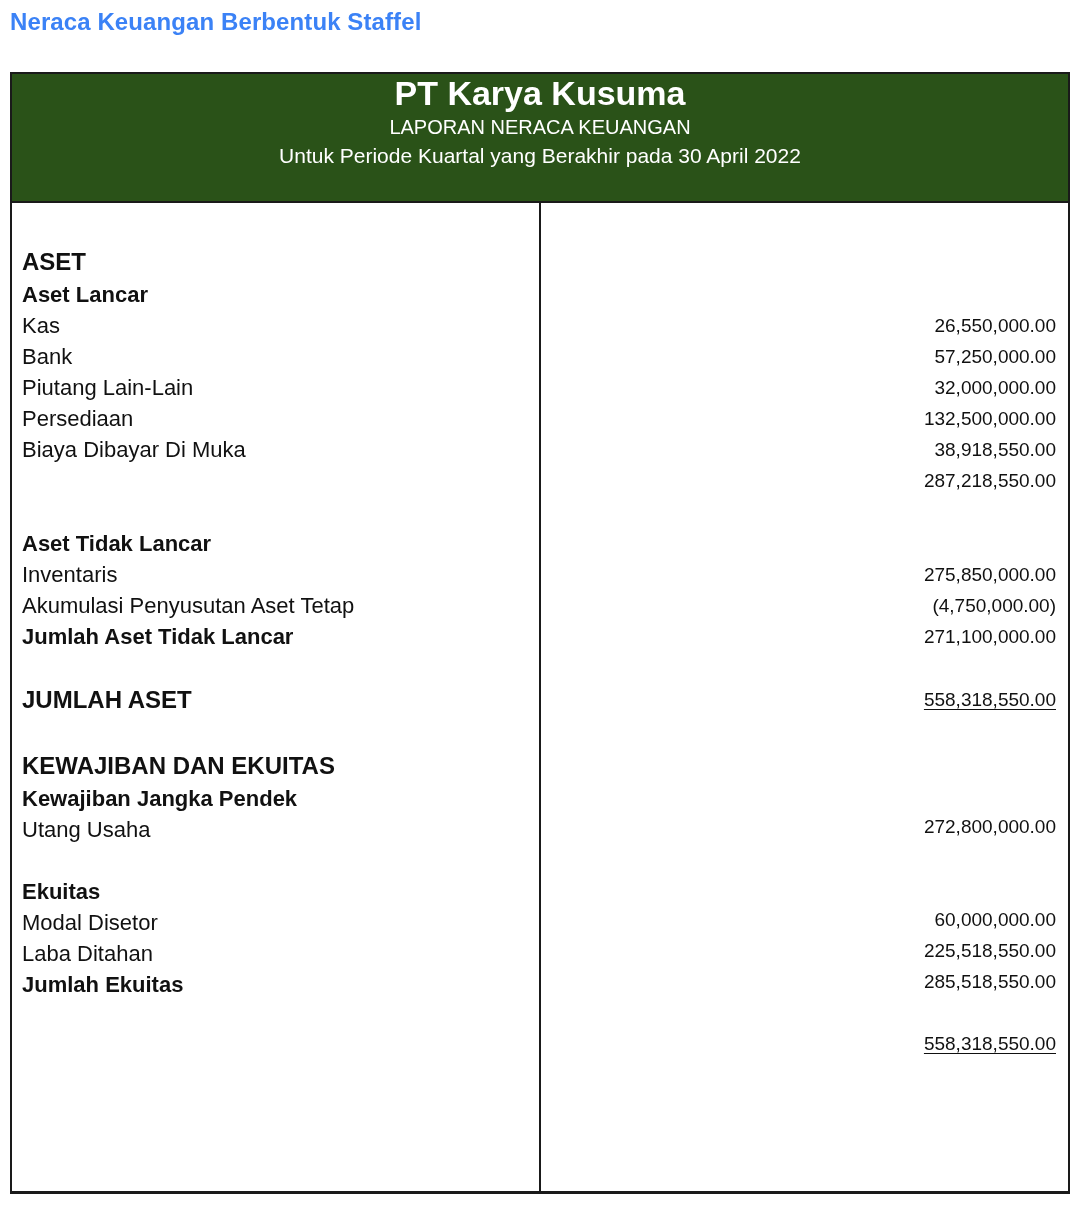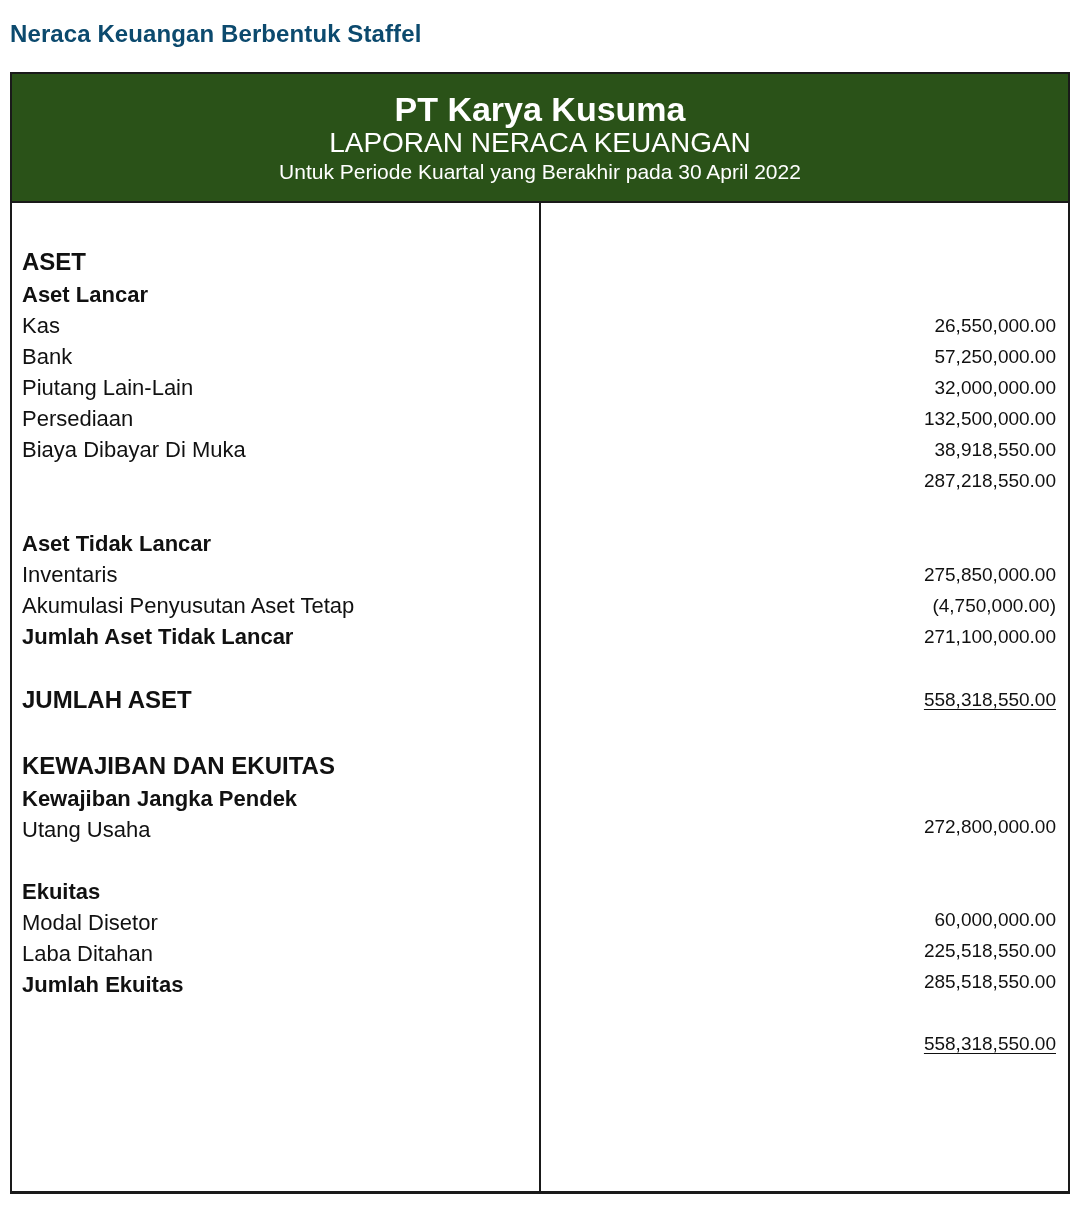--- a/index.html
+++ b/index.html
@@ -7,50 +7,50 @@
       width: 1075px;
       height: 1206px;
       background: #ffffff;
       font-family: "Liberation Sans", sans-serif;
       color: #111111;
       overflow: hidden;
     }
     .page-heading {
       position: absolute;
       left: 10px;
-      top: 20px;
+      top: 8px;
       font-size: 24px;
       font-weight: bold;
-      color: #0c4a6e;
+      color: #3b82f6;
       letter-spacing: 0.1px;
     }
     .sheet {
       position: absolute;
       left: 10px;
       top: 72px;
       width: 1060px;
       height: 1122px;
       border: 2px solid #1a1a1a;
       border-bottom-width: 3px;
     }
     .banner {
       height: 129px;
       background: #2a5218;
       border-bottom: 2px solid #1a1a1a;
       color: #ffffff;
       text-align: center;
-      padding-top: 16px;
+      padding-top: 0;
     }
     .banner .company {
       font-size: 34px;
       font-weight: bold;
       line-height: 38px;
     }
     .banner .report {
-      font-size: 28px;
+      font-size: 20px;
       line-height: 30px;
     }
     .banner .period {
       font-size: 21px;
       line-height: 28px;
     }
     .body-area {
       position: absolute;
       left: 0;
       top: 129px;

